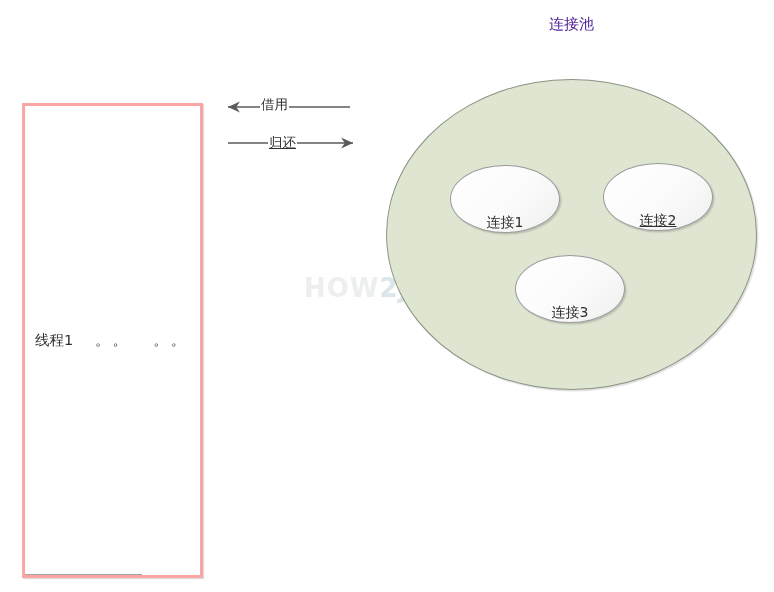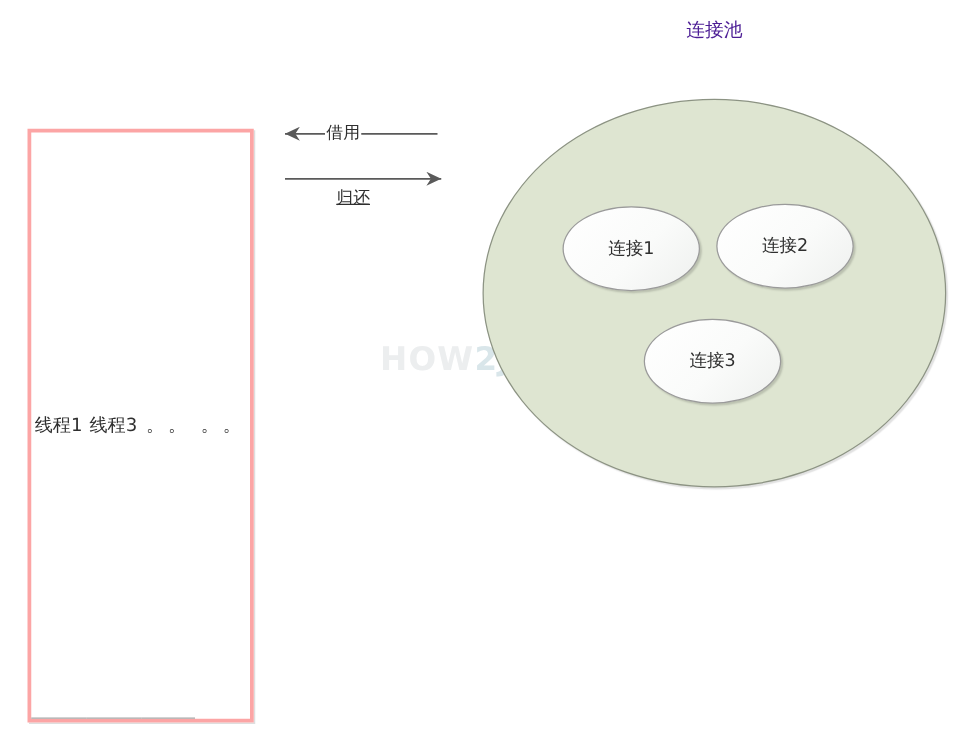--- a/index.html
+++ b/index.html
@@ -94,22 +94,22 @@
   }
   .arrow-label {
     position: absolute;
     font-size: 13.5px;
     line-height: 16px;
     color: #2f2f2f;
     background: #ffffff;
     padding: 0 1px;
     white-space: nowrap;
   }
-  .arrow-label.borrow { left: 38px; top: 6px; }
-  .arrow-label.return { left: 46px; top: 58px; text-decoration: underline; }
+  .arrow-label.borrow { left: 38px; top: 6px; font-family: Liberation Mono, monospace; }
+  .arrow-label.return { left: 46px; top: 42px; text-decoration: underline; }
 
   
   .pool-ellipse {
     position: absolute;
     left: 386px;
     top: 79px;
     width: 371px;
     height: 311px;
     border-radius: 50%;
     background: #dee5d1;
@@ -121,29 +121,29 @@
 
   
   .conn {
     position: absolute;
     border-radius: 50%;
     background: #f7f8f7;
     background-image: linear-gradient(135deg, #ffffff 0%, #fafbfa 55%, #eef0ee 100%);
     border: 1px solid #9a9a9a;
     box-sizing: border-box;
     display: flex;
-    align-items: center;
+    align-items: flex-end;
     justify-content: center;
     font-size: 14px;
     color: #2f2f2f;
     box-shadow: 1.5px 1.5px 1.5px rgba(0,0,0,0.16);
     z-index: 6;
   }
   .conn-1 { left: 450px; top: 165px; width: 110px; height: 68px; }
-  .conn-2 { left: 573px; top: 163px; width: 110px; height: 68px; }
+  .conn-2 { left: 603px; top: 163px; width: 110px; height: 68px; text-decoration: underline; }
   .conn-3 { left: 515px; top: 255px; width: 110px; height: 68px; }
 </style>
 </head>
 <body>
 
 <div id="canvas">
 
   <div class="watermark"><span class="wm-a">HOW</span><span class="wm-b">2J.CN</span></div>
 
   <div class="pool-title">连接池</div>
@@ -156,23 +156,20 @@
   <div class="conn conn-2">
     <span>连接2</span>
   </div>
   <div class="conn conn-3">
     <span>连接3</span>
   </div>
 
   <div class="thread-table">
     <div class="thread-row">
         <span>线程1</span>
-      </div>
-    <div class="thread-row">
-        <span>线程3</span>
       </div>
     <div class="thread-row dots">
         <span>。。</span>
       </div>
     <div class="thread-row dots">
         <span>。。</span>
       </div>
   </div>
 
   <div class="arrow-group">

